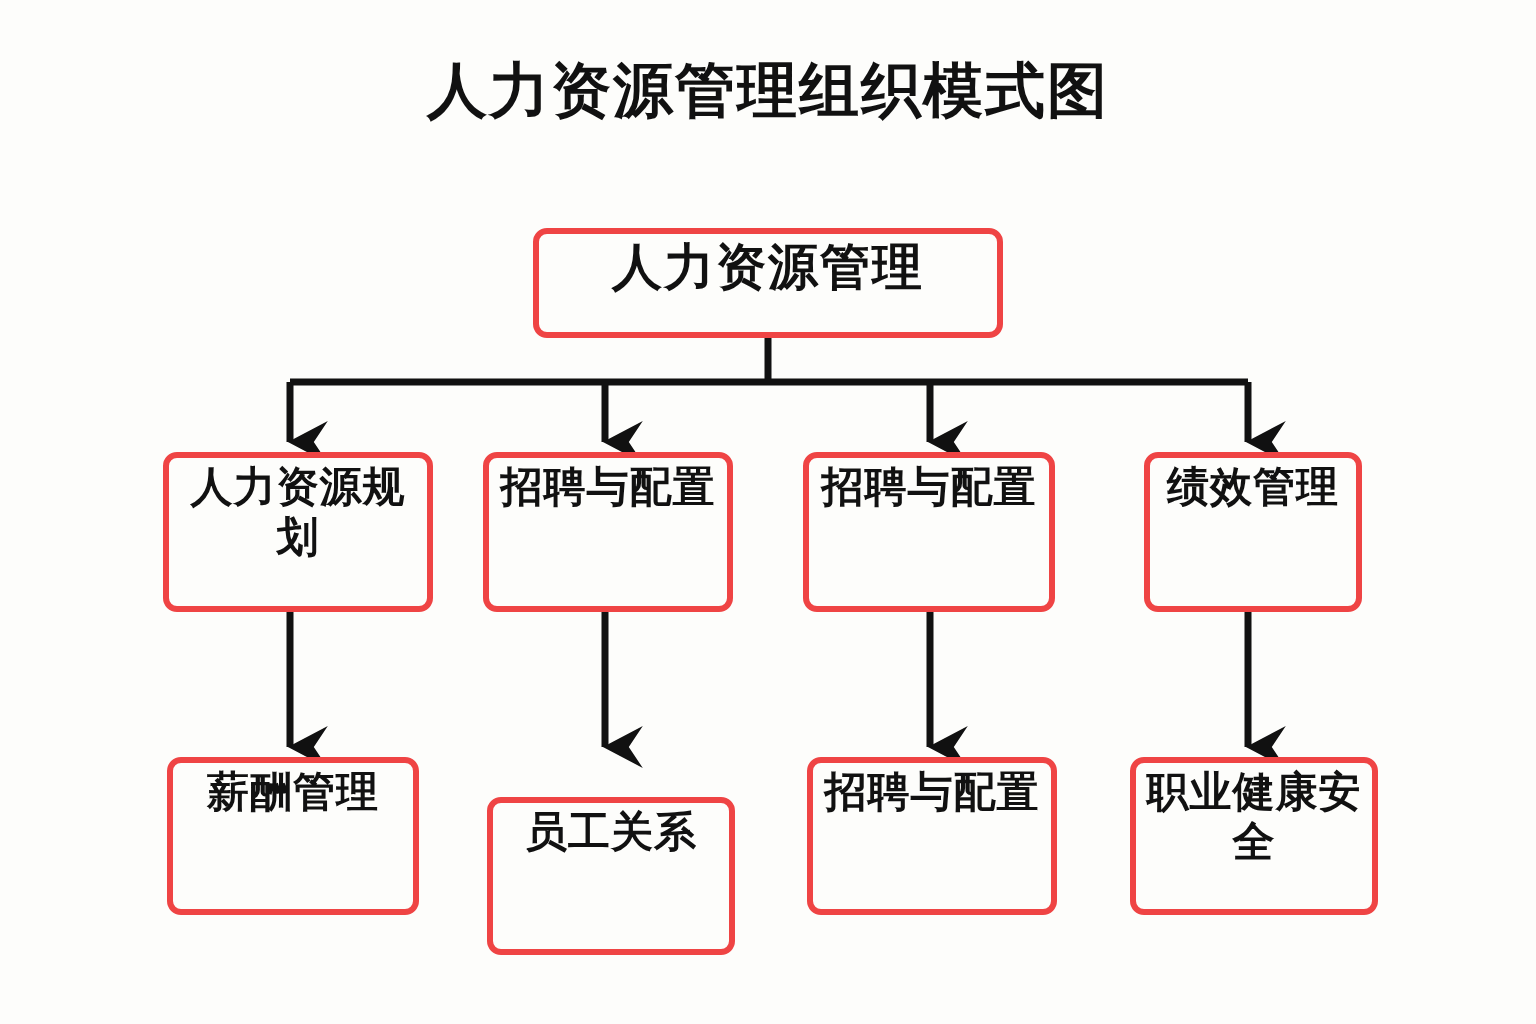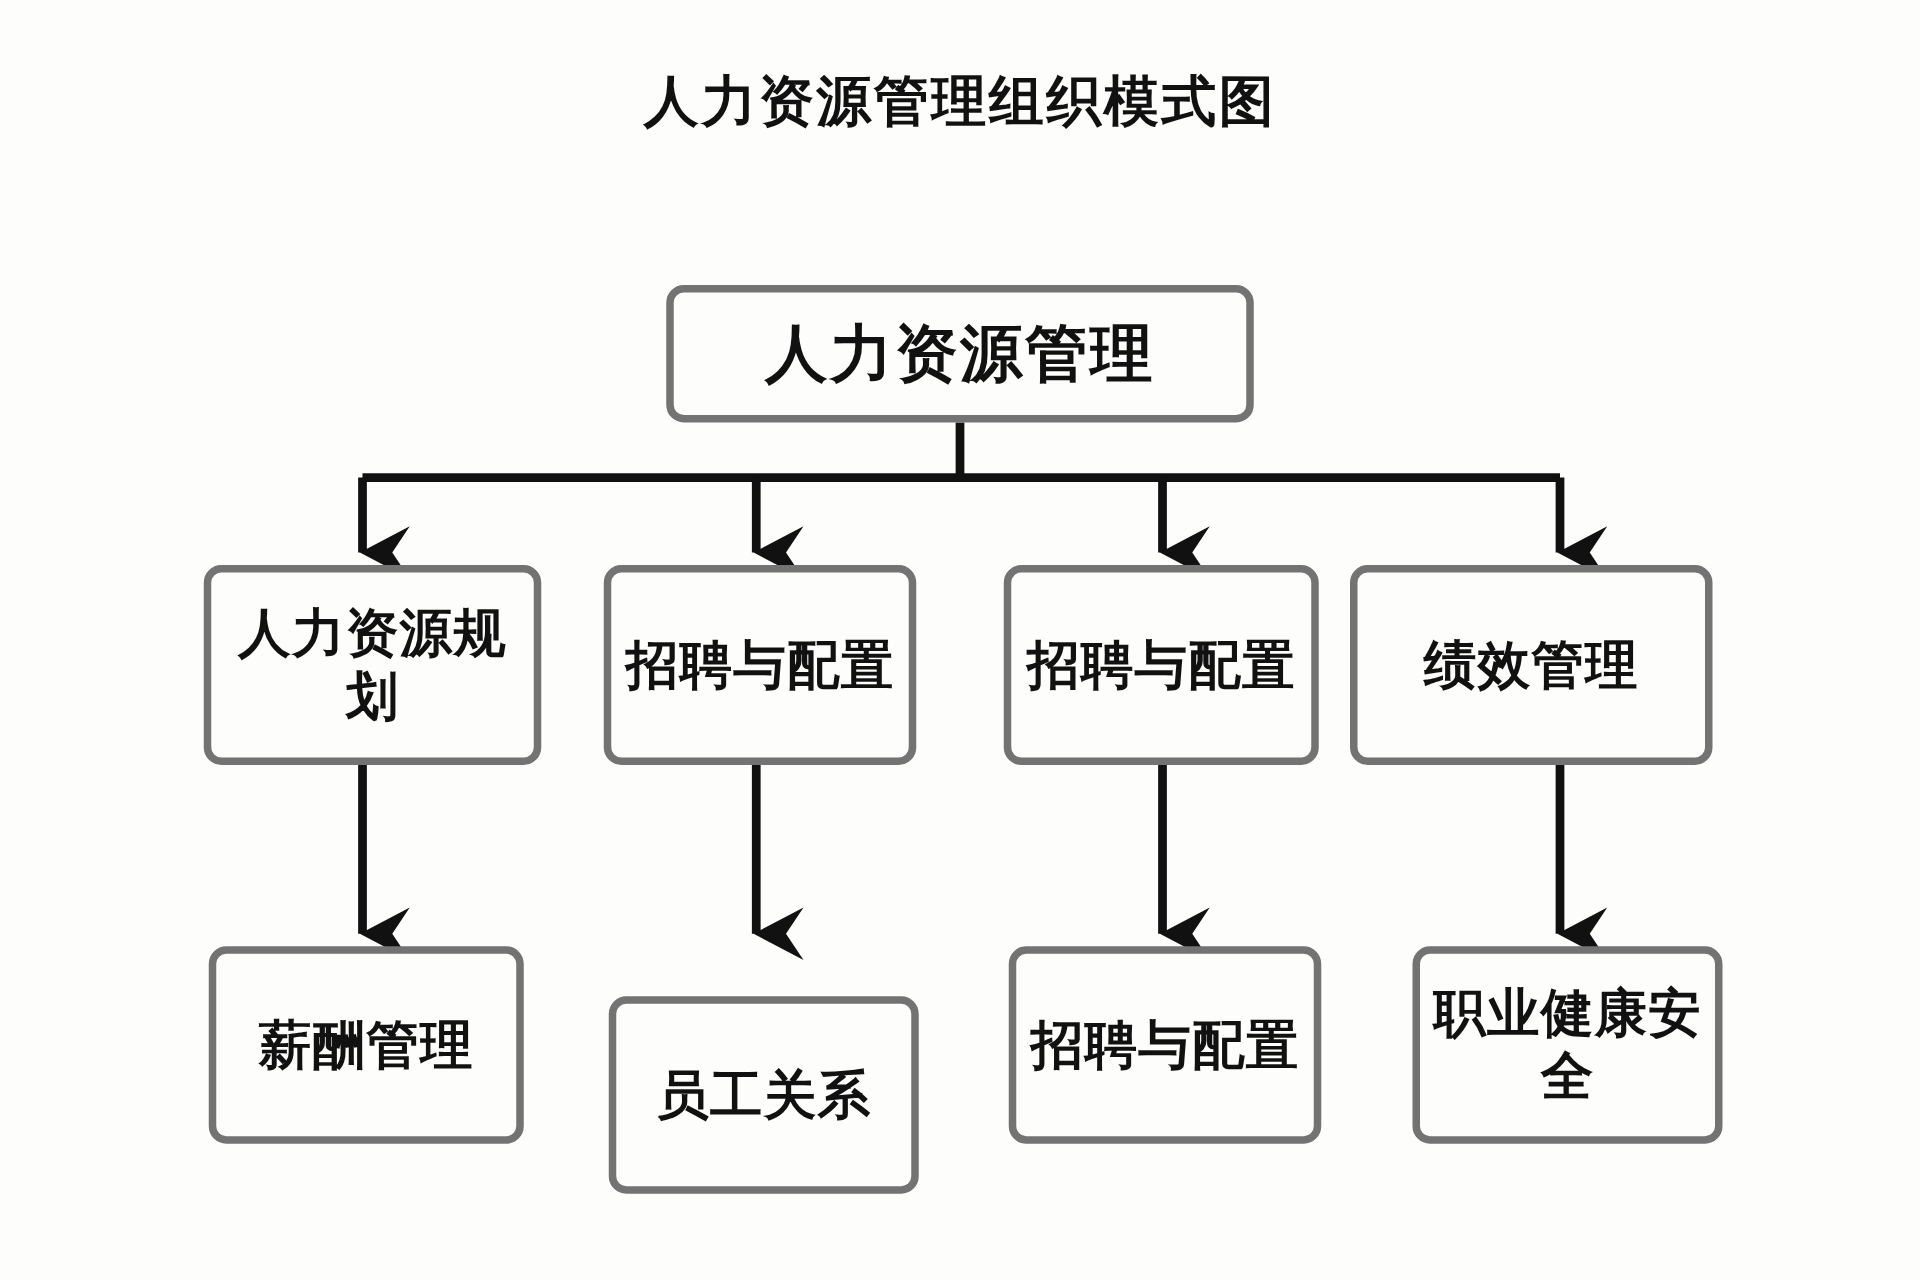--- a/index.html
+++ b/index.html
@@ -17,35 +17,34 @@
     position: relative;
     width: 1536px;
     height: 1024px;
   }
   #chart-title {
     position: absolute;
     top: 58px;
     left: 0;
     width: 1536px;
     text-align: center;
-    font-size: 44px;
+    font-size: 60px;
     font-weight: bold;
     letter-spacing: 2px;
     color: #111111;
     line-height: 1.1;
     white-space: nowrap;
   }
   .node {
     position: absolute;
     box-sizing: border-box;
     background: #fdfdfb;
-    border: 6px solid #737373;
+    border: 6px solid #ef4444;
     border-radius: 14px;
     display: flex;
-    align-items: center;
     justify-content: center;
     text-align: center;
     color: #111111;
     font-weight: bold;
     line-height: 1.18;
     padding: 4px 10px;
   }
   .node-root {
     left: 533px;
     top: 228px;
@@ -62,21 +61,21 @@
   }
   .node-l3 {
     top: 757px;
     height: 158px;
     font-size: 42px;
     letter-spacing: 1px;
   }
   .node-l2.col0 { left: 163px; width: 270px; }
   .node-l2.col1 { left: 483px; width: 250px; }
   .node-l2.col2 { left: 803px; width: 252px; }
-  .node-l2.col3 { left: 1080px; width: 290px; }
+  .node-l2.col3 { left: 1144px; width: 218px; }
   .node-l3.col0 { left: 167px; width: 252px; }
   .node-l3.col1 { left: 487px; width: 248px; margin-top: 40px; }
   .node-l3.col2 { left: 807px; width: 250px; }
   .node-l3.col3 { left: 1130px; width: 248px; }
   #connectors {
     position: absolute;
     left: 0;
     top: 0;
     width: 1536px;
     height: 1024px;

